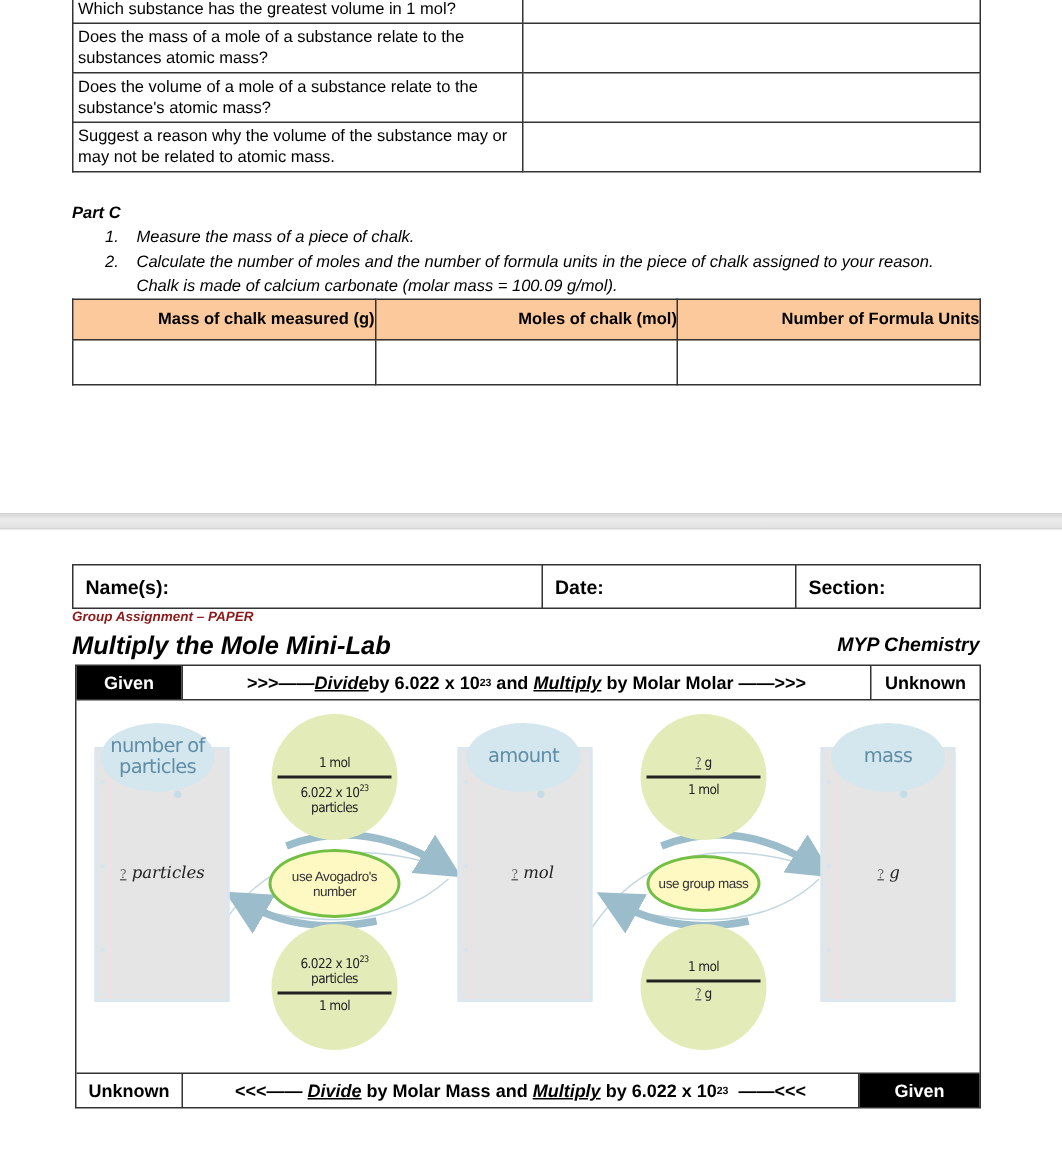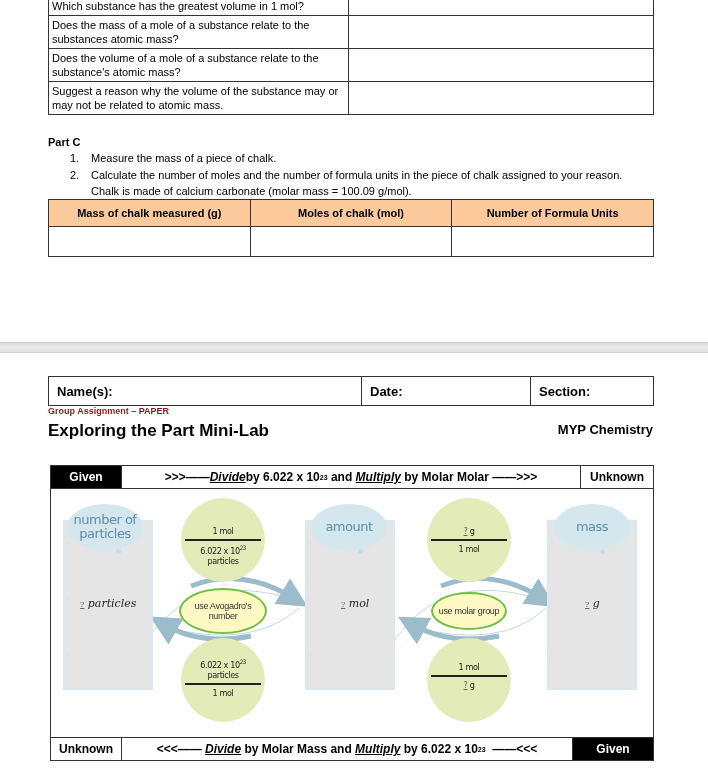--- a/index.html
+++ b/index.html
@@ -1,43 +1,43 @@
 <!DOCTYPE html>
 <html><head>
 <meta charset="utf-8">
 <style>
   html, body { margin: 0; padding: 0; background: #ffffff; }
   body { width: 708px; height: 768px; position: relative; overflow: hidden; font-family: "Liberation Sans", sans-serif; color: #000; }
-  .abs { position: absolute; }
+  .abs { position: absolute; font-style: italic; }
 
   
   .qtable { position: absolute; left: 48px; top: -4px; width: 606px; border-collapse: collapse; font-size: 11px; line-height: 14px; }
   .qtable td { border: 1px solid #333; padding: 2px 3px; vertical-align: top; }
   .qtable td.q { width: 295px; }
   .qtable td.a { width: 300px; }
 
   .partc-title { left: 48px; top: 136px; font-size: 11px; font-weight: bold; }
   .step { font-size: 11px; line-height: 14px; }
   .step .num { position: absolute; left: 0; }
   .step .txt { position: absolute; left: 21px; white-space: nowrap; }
 
   .chalk { position: absolute; left: 48px; top: 199px; width: 606px; border-collapse: collapse; font-size: 11px; }
-  .chalk th { background: #fbc99c; border: 1px solid #333; font-weight: bold; height: 26px; padding: 0; text-align: center; }
+  .chalk th { background: #fbc99c; border: 1px solid #333; font-weight: bold; height: 26px; padding: 0; text-align: right; }
   .chalk td { border: 1px solid #333; height: 27px; }
 
   .page-sep { left: 0; top: 342px; width: 708px; height: 9px; background: linear-gradient(#d8d8d8, #ececec 40%, #e2e2e2); border-top: 1px solid #cfcfcf; border-bottom: 1px solid #d6d6d6; }
 
   .header-table { position: absolute; left: 48px; top: 376px; width: 606px; height: 30px; border-collapse: collapse; font-size: 13px; font-weight: bold; }
   .header-table td { border: 1px solid #333; padding: 0 8px; vertical-align: middle; }
 
   .group-label { left: 48px; top: 406px; font-size: 9px; font-weight: bold; color: #8b1a1a; }
   .course-label { right: 55px; top: 422px; font-size: 13px; font-weight: bold; padding-left: 10px; }
   .lab-title { left: 48px; top: 421px; font-size: 17px; font-weight: bold; }
 
-  .flow { position: absolute; left: 50px; top: 465px; width: 604px; height: 296px; border: 1px solid #333; box-sizing: border-box; }
+  .flow { position: absolute; left: 50px; top: 443px; width: 604px; height: 296px; border: 1px solid #333; box-sizing: border-box; }
   .bar { position: absolute; left: 0; width: 602px; height: 22px; display: flex; font-size: 12px; font-weight: bold; }
   .bar .cell { display: flex; align-items: center; justify-content: center; box-sizing: border-box; }
   .bar .black { background: #000; color: #fff; }
   .bar .mid { flex: 1; border-left: 1px solid #333; border-right: 1px solid #333; white-space: nowrap; }
   .bar u { font-style: italic; }
   .bar sup { font-size: 7px; }
   .bar-top { top: 0; border-bottom: 1px solid #333; }
   .bar-bot { bottom: 0; border-top: 1px solid #333; }
 
   .card { position: absolute; border: 2px solid #dbe7ee; background: #e5e5e5; box-sizing: border-box; }
@@ -112,21 +112,21 @@
   <tbody>
       <tr>
     <td style="width:296px">Name(s):</td>
     <td style="width:152px">Date:</td>
     <td>Section:</td>
   </tr>
 </tbody>
   </table>
 <div class="abs group-label">Group Assignment – PAPER</div>
 <div class="abs course-label">MYP Chemistry</div>
-<div class="abs lab-title">Exploring the Part Mini-Lab</div>
+<div class="abs lab-title">Multiply the Mole Mini-Lab</div>
 
 <div class="flow">
   <div class="bar bar-top">
     <div class="cell black" style="width:70px;">Given</div>
     <div class="cell mid">
       <span>&gt;&gt;&gt;—— </span>
       <u>Divide</u>
       <span> by 6.022 x 10</span>
         <sup>23</sup>
       <span style="white-space:pre"> and </span>
@@ -205,21 +205,21 @@
     <div><span class="q">?</span><span> g</span></div>
     <div class="line"></div>
     <div>1 mol</div>
   </div>
   <div class="circle" style="left:376px; top:172px; width:84px; height:84px;"></div>
   <div class="frac" style="left:380px; top:196px; width:76px;">
     <div>1 mol</div>
     <div class="line"></div>
     <div><span class="q">?</span><span> g</span></div>
   </div>
-  <div class="use" style="left:380px; top:126px; width:76px; height:38px;">use molar group</div>
+  <div class="use" style="left:380px; top:126px; width:76px; height:38px;">use group mass</div>
 
   <div class="bar bar-bot">
     <div class="cell" style="width:70px;">Unknown</div>
     <div class="cell mid">
       <span style="white-space:pre">&lt;&lt;&lt;—— </span>
       <u>Divide</u>
       <span style="white-space:pre"> by Molar Mass and </span>
       <u>Multiply</u>
       <span style="white-space:pre"> by 6.022 x 10</span>
         <sup>23</sup>

